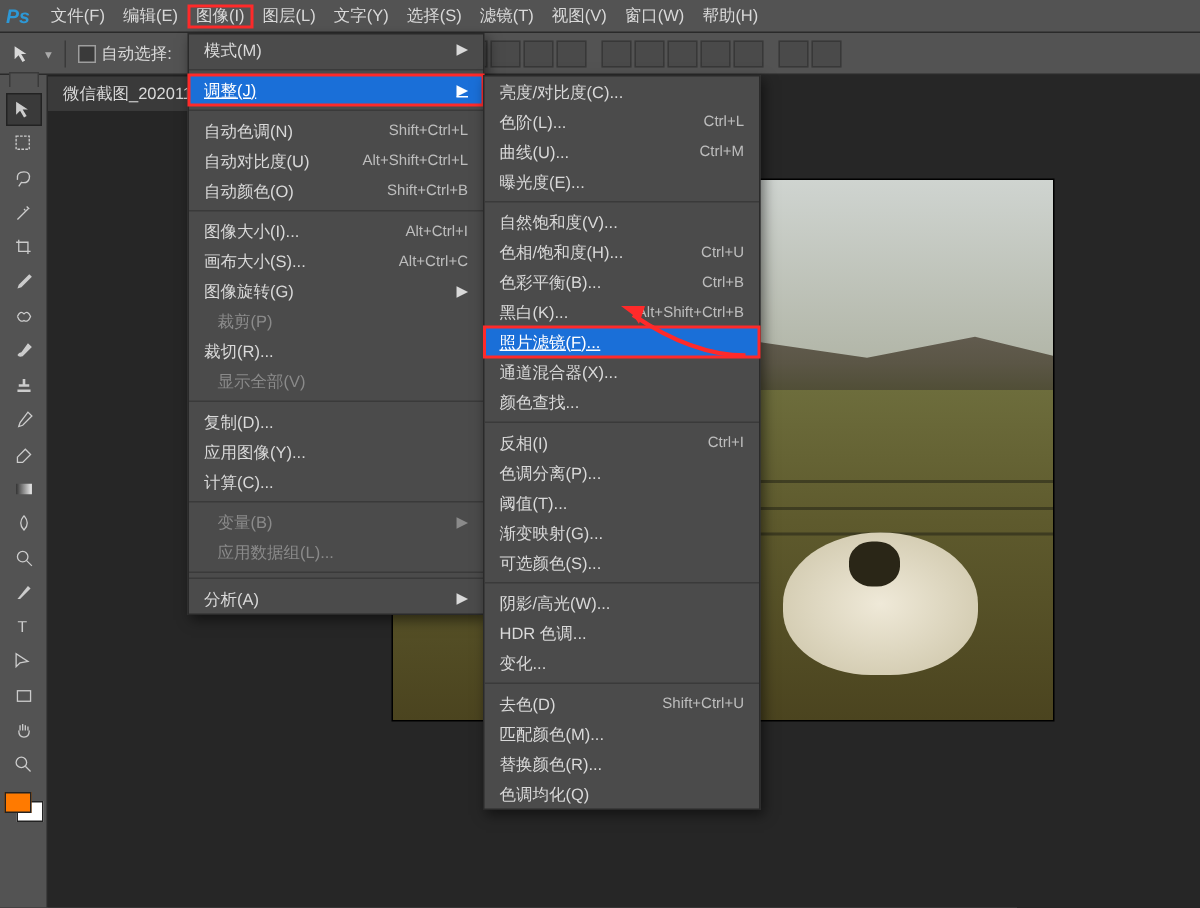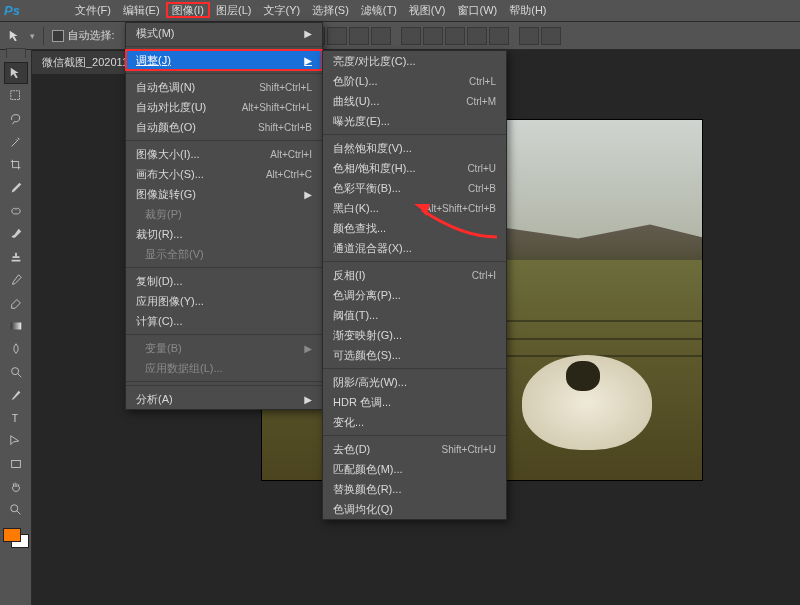--- a/index.html
+++ b/index.html
@@ -1,17 +1,17 @@
 <!DOCTYPE html>
 <html><head>
 <meta charset="utf-8">
 <style>
   * { margin:0; padding:0; box-sizing:border-box; font-family:"Microsoft YaHei",Tahoma,sans-serif; }
   body { background:#535353; width:800px; height:605px; overflow:hidden; color:#d9d9d9; font-size:11px; position:relative; }
-  .menubar { background:#535353; height:22px; display:flex; align-items:center; padding:0 4px; border-bottom:1px solid #2a2a2a;gap:41px; }
+  .menubar { background:#535353; height:22px; display:flex; align-items:center; padding:0 4px; border-bottom:1px solid #2a2a2a; }
   .logo { color:#2d98d6; font-weight:bold; font-size:13px; margin-right:8px; font-style:italic; }
   .menubar .mitem { padding:2px 6px; cursor:default; }
   .menubar .mitem.highlight { border:2px solid #ff2a2a; padding:0 4px; }
   .optionbar { background:#535353; height:28px; display:flex; align-items:center; padding:0 8px; border-bottom:1px solid #2a2a2a; gap:8px; }
   .move-icon { width:14px; height:14px; display:flex; align-items:center; justify-content:center; }
   .checkbox { width:12px; height:12px; border:1px solid #9e9e9e; background:#3a3a3a; display:inline-block; vertical-align:middle; margin-right:4px; }
   .optsep { width:1px; height:18px; background:#3a3a3a; }
   .align-strip { display:flex; gap:2px; margin-left:4px; }
   .alignbtn { width:20px; height:18px; background:#4a4a4a; border:1px solid #383838; }
   .workarea { position:absolute; top:50px; left:0; right:0; bottom:0; display:flex; }
@@ -311,25 +311,28 @@
       <span class="shortcut">Ctrl+U</span>
     </div>
     <div class="dd-row">
       <span>色彩平衡(B)...</span>
       <span class="shortcut">Ctrl+B</span>
     </div>
     <div class="dd-row">
       <span>黑白(K)...</span>
       <span class="shortcut">Alt+Shift+Ctrl+B</span>
     </div>
+    <div class="dd-row hover redbox">
+      <span>照片滤镜(F)...</span>
+    </div>
+    <div class="dd-row">
+      <span>通道混合器(X)...</span>
+    </div>
     <div class="dd-row">
       <span>颜色查找...</span>
-    </div>
-    <div class="dd-row">
-      <span>通道混合器(X)...</span>
     </div>
     <div class="dd-sep"></div>
     <div class="dd-row">
       <span>反相(I)</span>
       <span class="shortcut">Ctrl+I</span>
     </div>
     <div class="dd-row">
       <span>色调分离(P)...</span>
     </div>
     <div class="dd-row">

